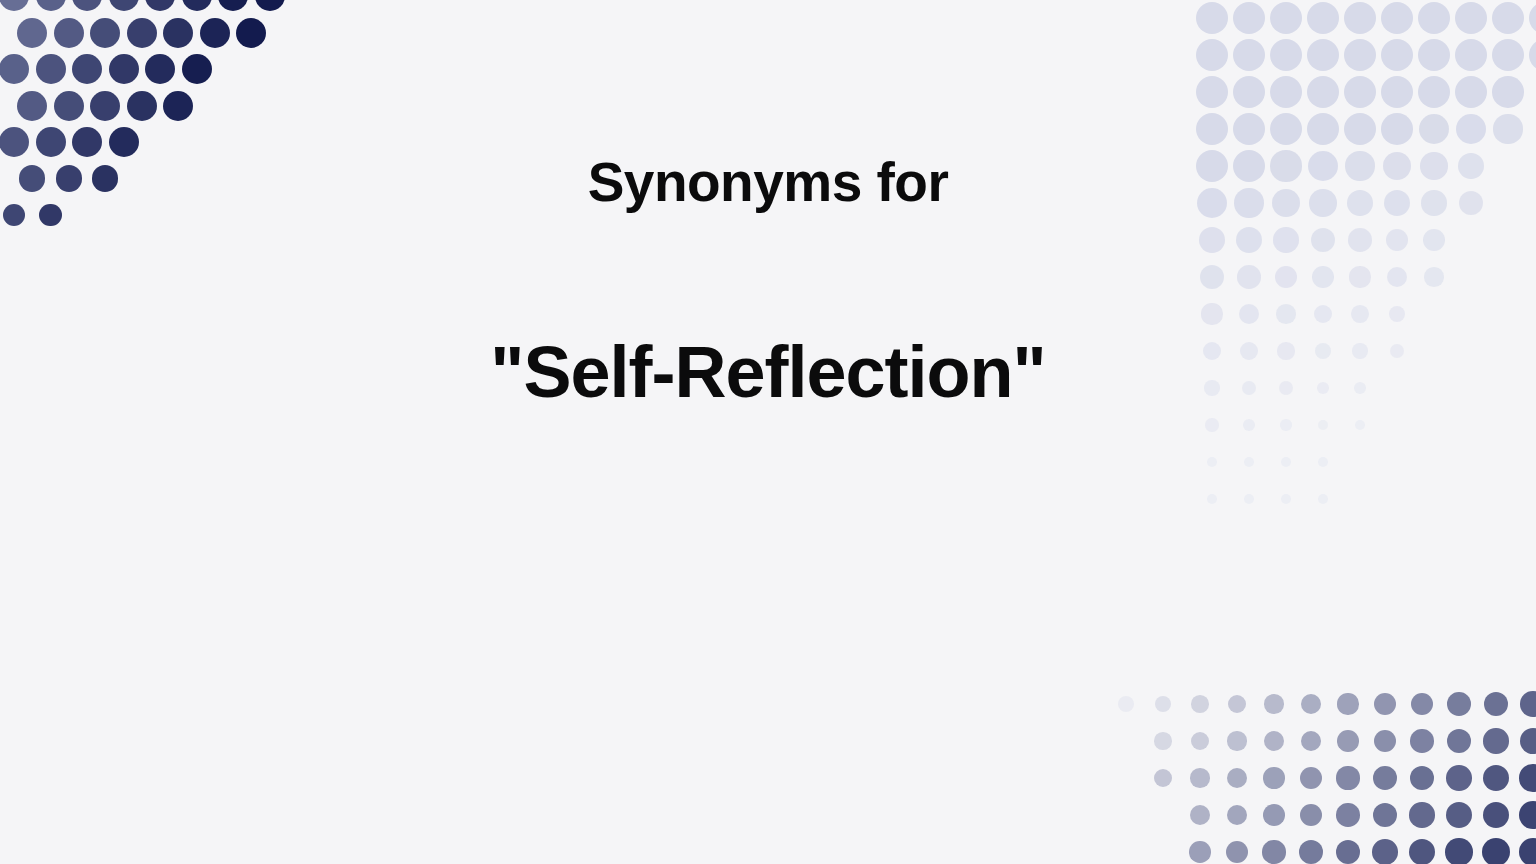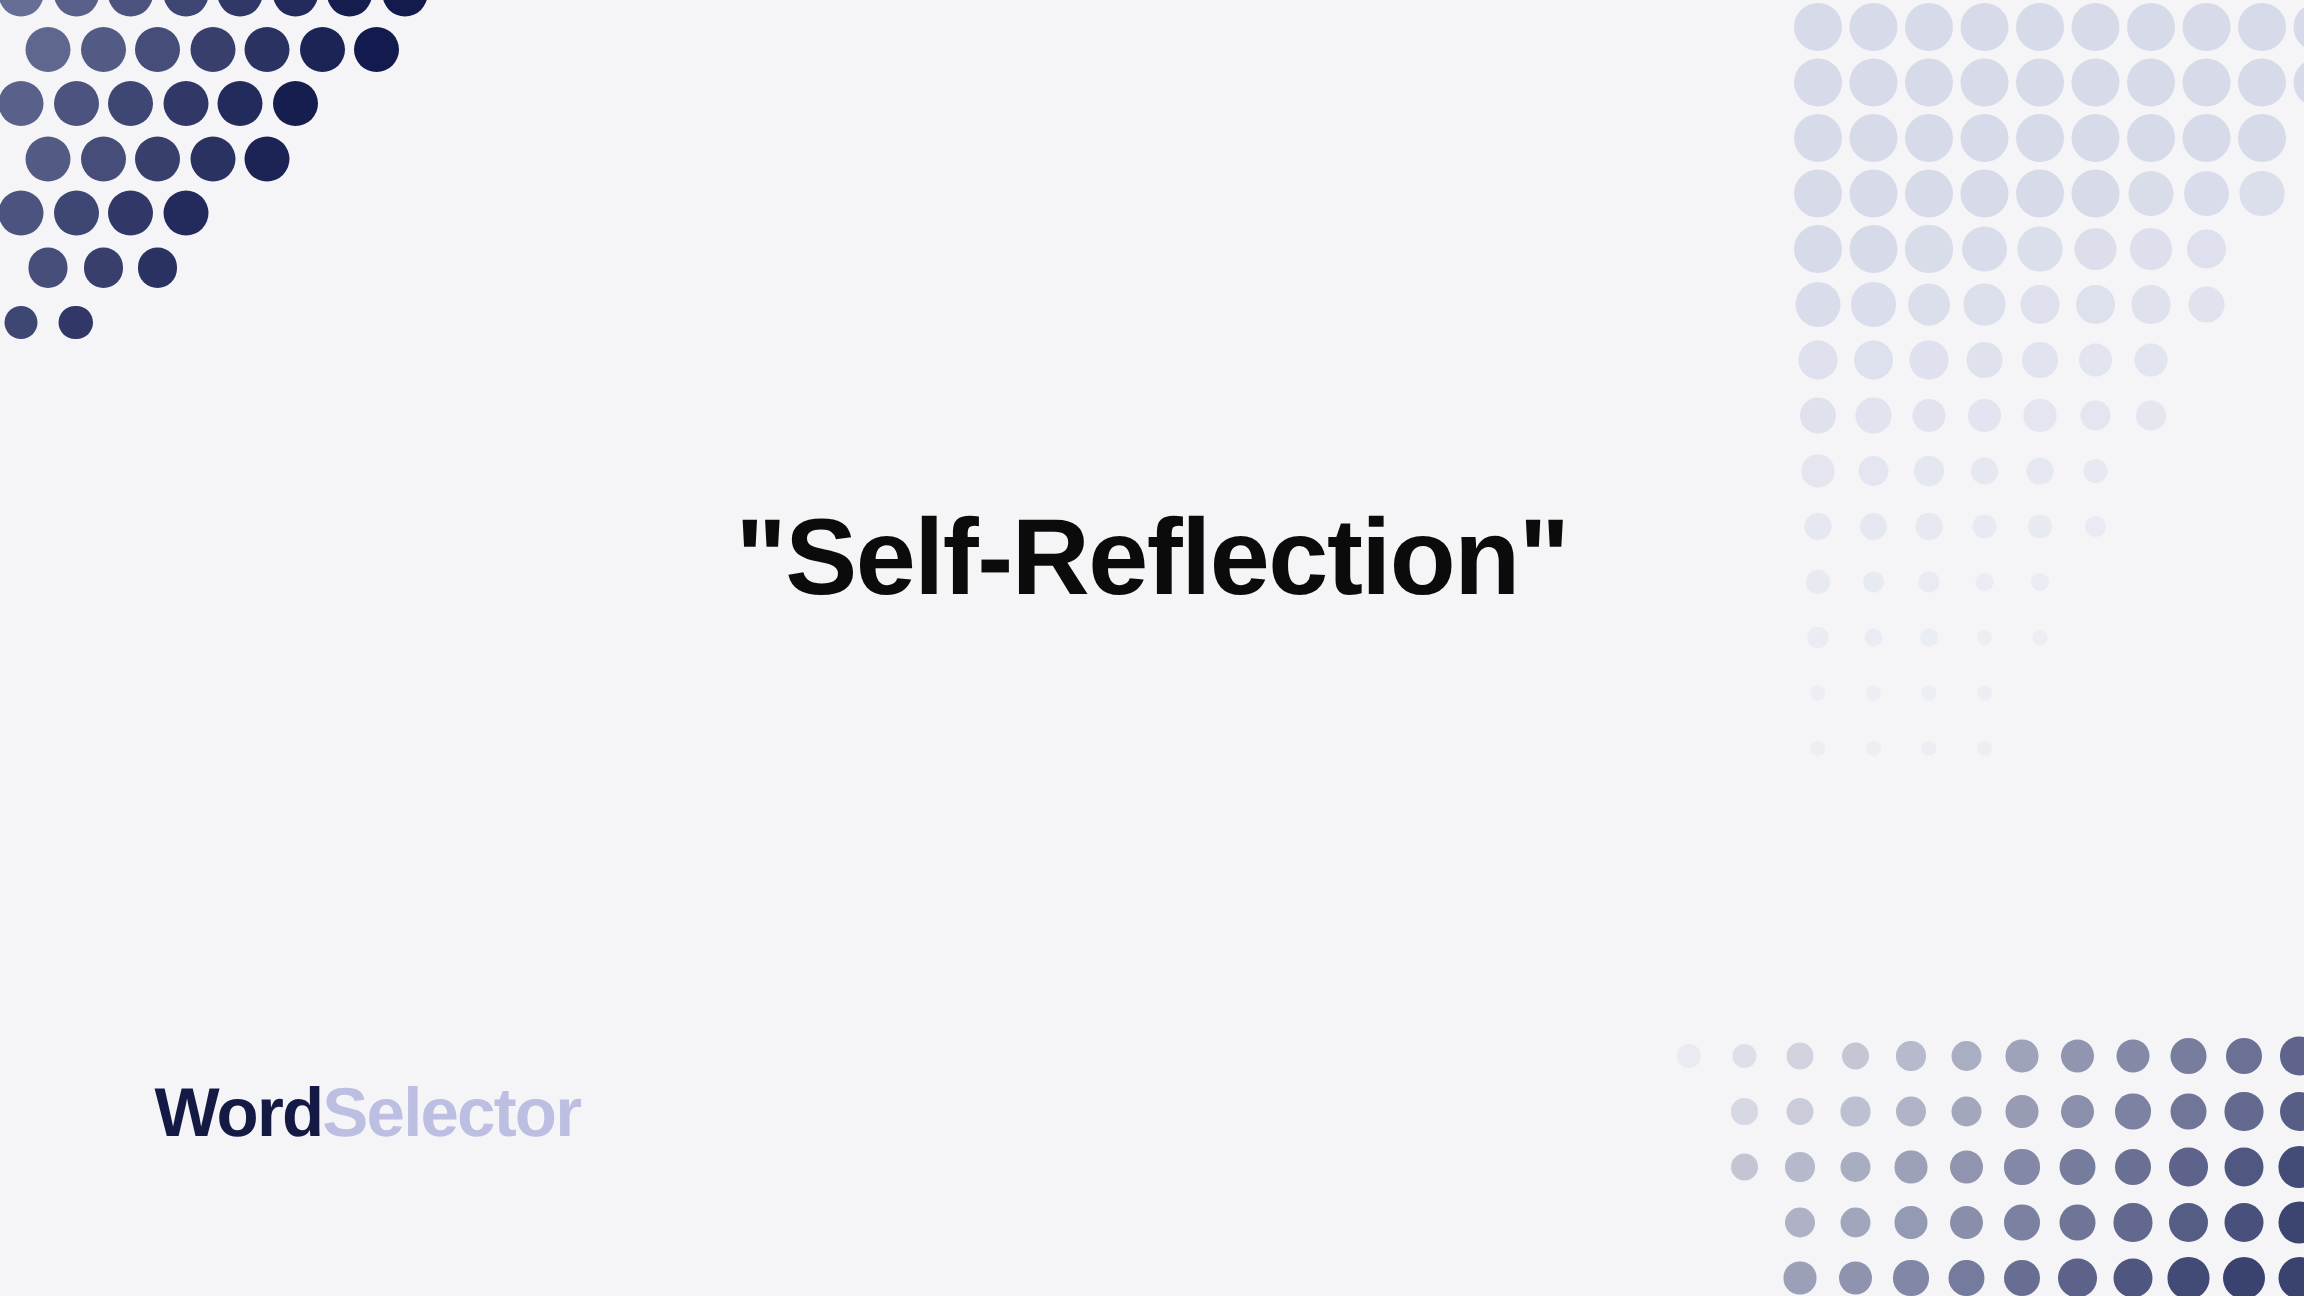--- a/index.html
+++ b/index.html
@@ -276,20 +276,18 @@
       <div class="dot" style="left: 1299.01px; top: 840.013px; width: 23.9737px; height: 23.9737px; background: rgb(117, 123, 156);"></div>
       <div class="dot" style="left: 1335.58px; top: 839.579px; width: 24.8421px; height: 24.8421px; background: rgb(104, 110, 146);"></div>
       <div class="dot" style="left: 1372.14px; top: 839.145px; width: 25.7105px; height: 25.7105px; background: rgb(92, 98, 137);"></div>
       <div class="dot" style="left: 1408.71px; top: 838.711px; width: 26.5789px; height: 26.5789px; background: rgb(79, 86, 127);"></div>
       <div class="dot" style="left: 1445.28px; top: 838.276px; width: 27.4474px; height: 27.4474px; background: rgb(66, 74, 118);"></div>
       <div class="dot" style="left: 1482px; top: 838px; width: 28px; height: 28px; background: rgb(58, 66, 112);"></div>
       <div class="dot" style="left: 1519px; top: 838px; width: 28px; height: 28px; background: rgb(58, 66, 112);"></div>
     </div>
 
   <div id="content">
+    <h2 id="eyebrow">Synonyms for</h2>
     <h1 id="main-term">"Self-Reflection"</h1>
   </div>
 
-  <div id="brand">
-    <span class="brand-primary">Word</span><span class="brand-secondary">Selector</span>
-  </div>
 
 </div>
 
 </body></html>

